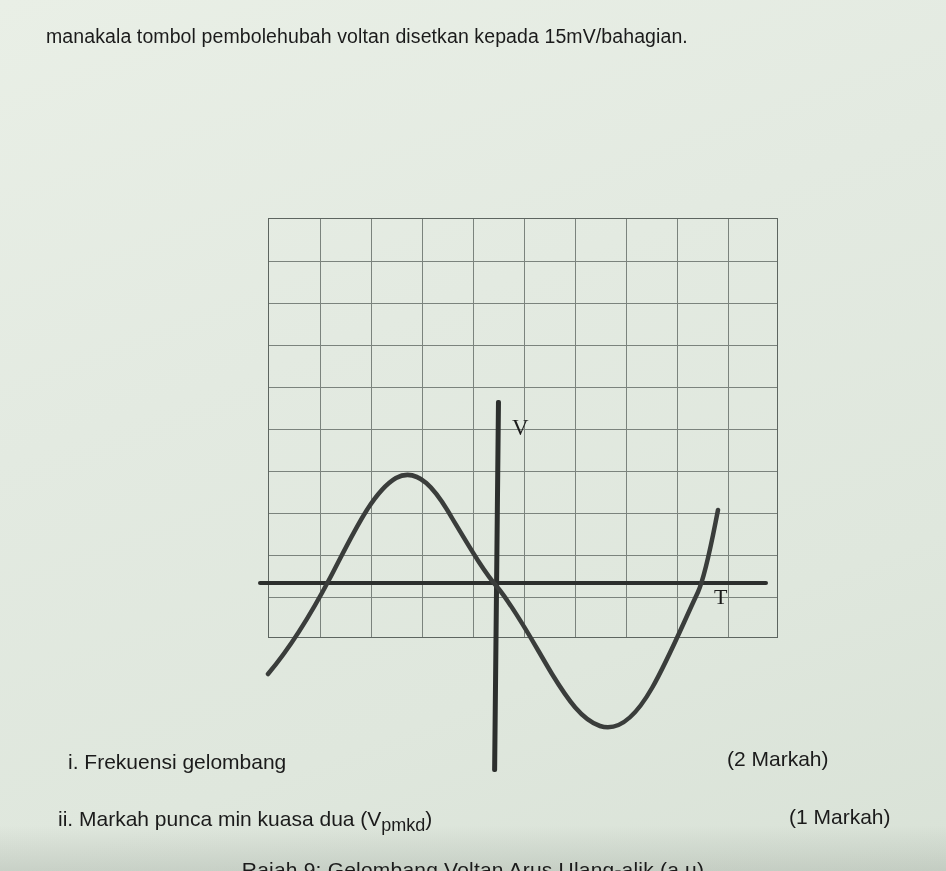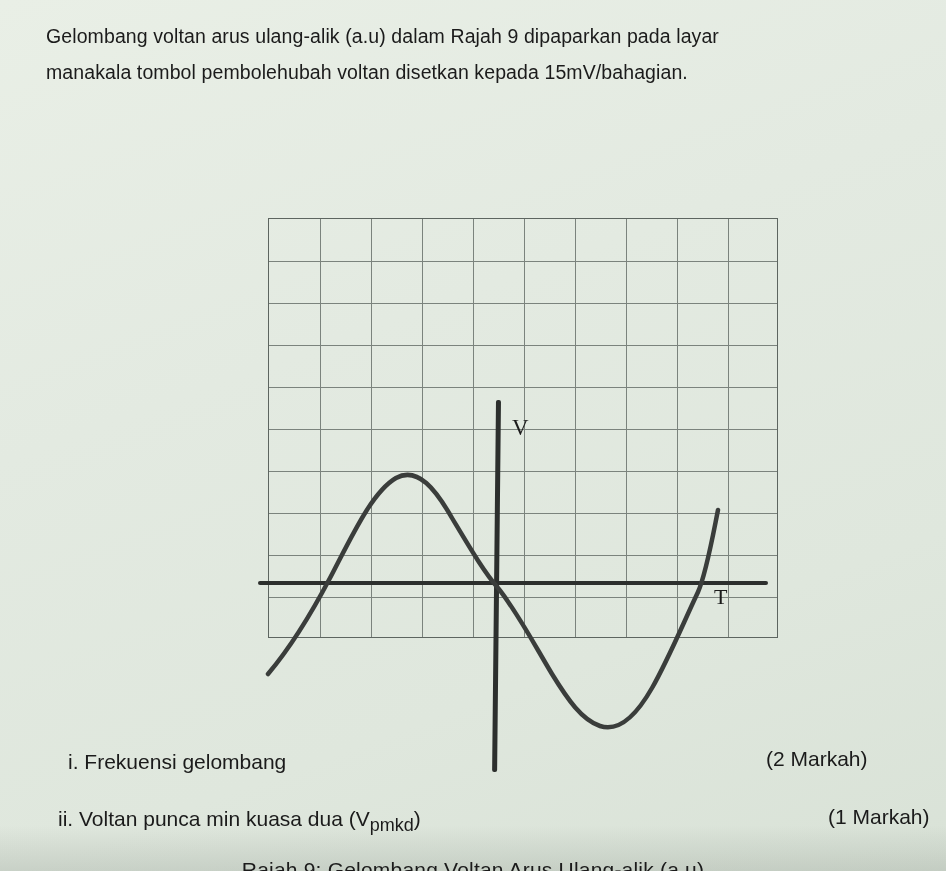--- a/index.html
+++ b/index.html
@@ -131,36 +131,34 @@
   
   .subq {
     position: absolute;
     font-size: 21px;
   }
   .subq-i { left: 68px; top: 750px; }
   .subq-ii { left: 58px; top: 807px; }
   .marks {
     position: absolute;
     font-size: 21px;
-    margin-left: 39px;
   }
   .marks-i { left: 727px; top: 747px; }
   .marks-ii { left: 789px; top: 805px; }
   .sub-label { font-size: 18px; vertical-align: sub; }
   .serif { font-family: "Liberation Serif", serif; }
 </style>
 </head>
 <body>
 
 <div class="paper-tint"></div>
 
 <div class="content">
 
   <div class="question">
-    <div>Gelombang voltan arus ulang-alik (a.u) dalam Rajah 9 dipaparkan pada layar</div>
     <div>manakala tombol pembolehubah voltan disetkan kepada 15mV/bahagian.</div>
   </div>
 
   <div class="figure-wrap">
 
     <div class="grid-box">
       <div class="vline" style="left:51px"></div>
       <div class="vline" style="left:102px"></div>
       <div class="vline" style="left:153px"></div>
       <div class="vline" style="left:204px"></div>
@@ -203,19 +201,19 @@
   </div>
 
   <div class="subq subq-i">
     <span>i.</span>
     <span>Frekuensi gelombang</span>
   </div>
   <div class="marks marks-i">(2 Markah)</div>
 
   <div class="subq subq-ii">
     <span>ii.</span>
-    <span>Voltan punca min kuasa dua (V</span><span class="sub-label">pmkd</span><span>)</span>
+    <span>Markah punca min kuasa dua (V</span><span class="sub-label">pmkd</span><span>)</span>
   </div>
   <div class="marks marks-ii">(1 Markah)</div>
 
 </div>
 
 <div class="paper-shadow-bottom"></div>
 
 </body></html>

